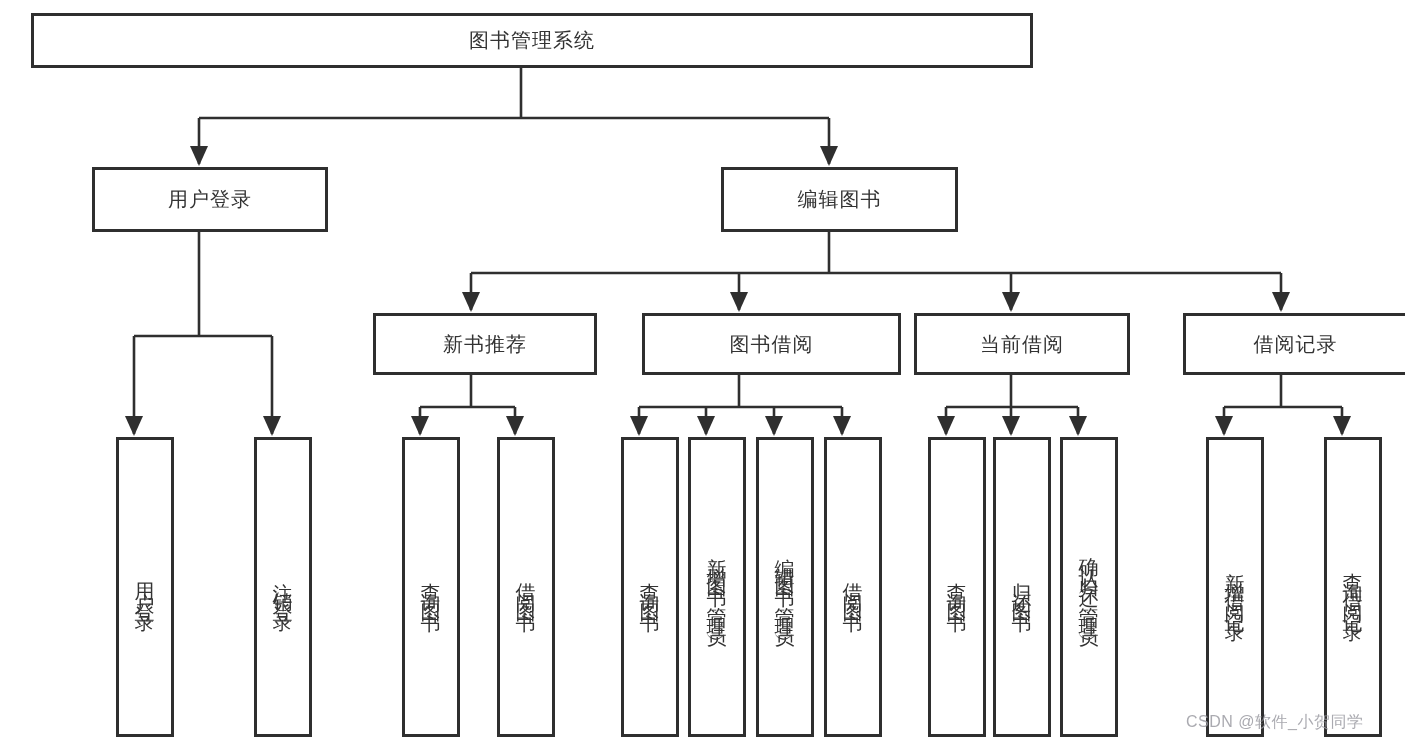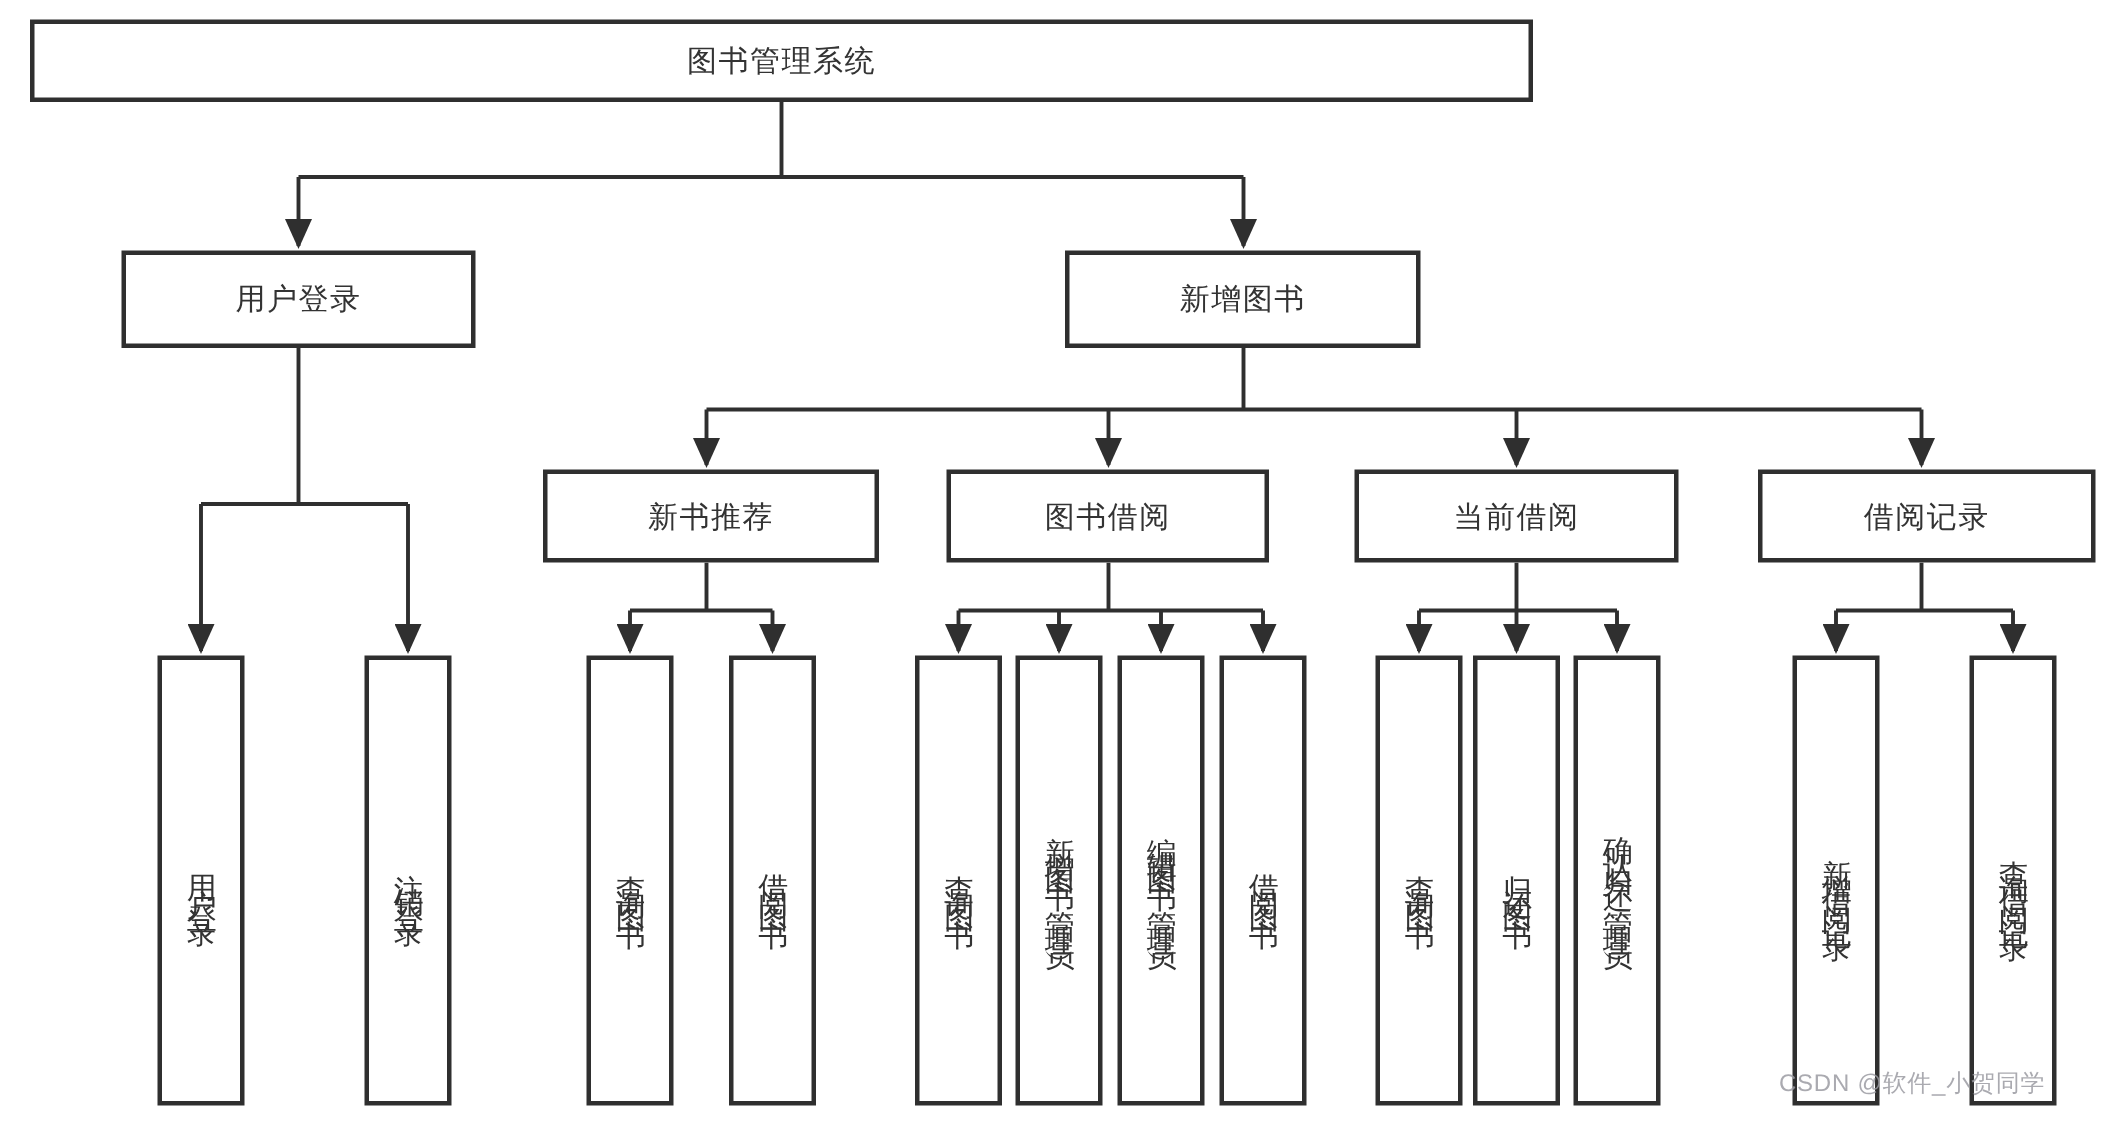--- a/index.html
+++ b/index.html
@@ -12,20 +12,21 @@
   }
   svg.wires{position:absolute;left:0;top:0;width:1405px;height:747px;}
   .wire{stroke:#2f2f2f;stroke-width:2.6;fill:none;}
   .box{
     position:absolute;
     box-sizing:border-box;
     background:#ffffff;
     border:3px solid #2f2f2f;
     display:flex;align-items:center;justify-content:center;
     color:#333333;
+    margin-left:11px;
   }
   .box.h .lbl{
     font-size:20px;
     letter-spacing:1px;
     white-space:nowrap;
   }
   .box.v .lbl{
     writing-mode:vertical-rl;
     text-orientation:mixed;
     font-size:20px;
@@ -85,27 +86,27 @@
   </svg>
 
   <div class="box h" style="left:20px;top:13px;width:1002px;height:55px">
     <span class="lbl">图书管理系统</span>
   </div>
 
   <div class="box h" style="left:81px;top:167px;width:236px;height:65px">
     <span class="lbl">用户登录</span>
   </div>
   <div class="box h" style="left:710px;top:167px;width:237px;height:65px">
-    <span class="lbl">新增图书</span>
+    <span class="lbl">编辑图书</span>
   </div>
 
   <div class="box h" style="left:362px;top:313px;width:224px;height:62px">
     <span class="lbl">新书推荐</span>
   </div>
-  <div class="box h" style="left:631px;top:313px;width:215px;height:62px">
+  <div class="box h" style="left:631px;top:313px;width:259px;height:62px">
     <span class="lbl">图书借阅</span>
   </div>
   <div class="box h" style="left:1172px;top:313px;width:225px;height:62px">
     <span class="lbl">借阅记录</span>
   </div>
   <div class="box h" style="left:903px;top:313px;width:216px;height:62px">
     <span class="lbl">当前借阅</span>
   </div>
 
   <div class="box v" style="left:105px;top:437px;width:58px;height:300px">

